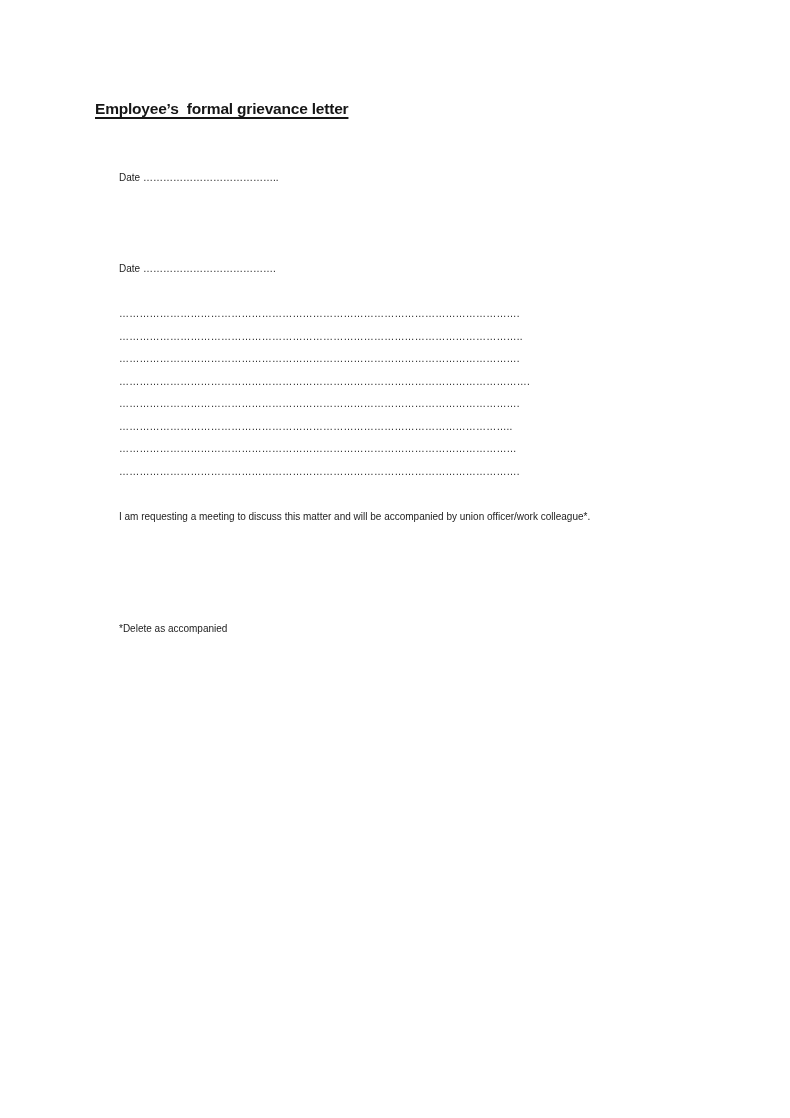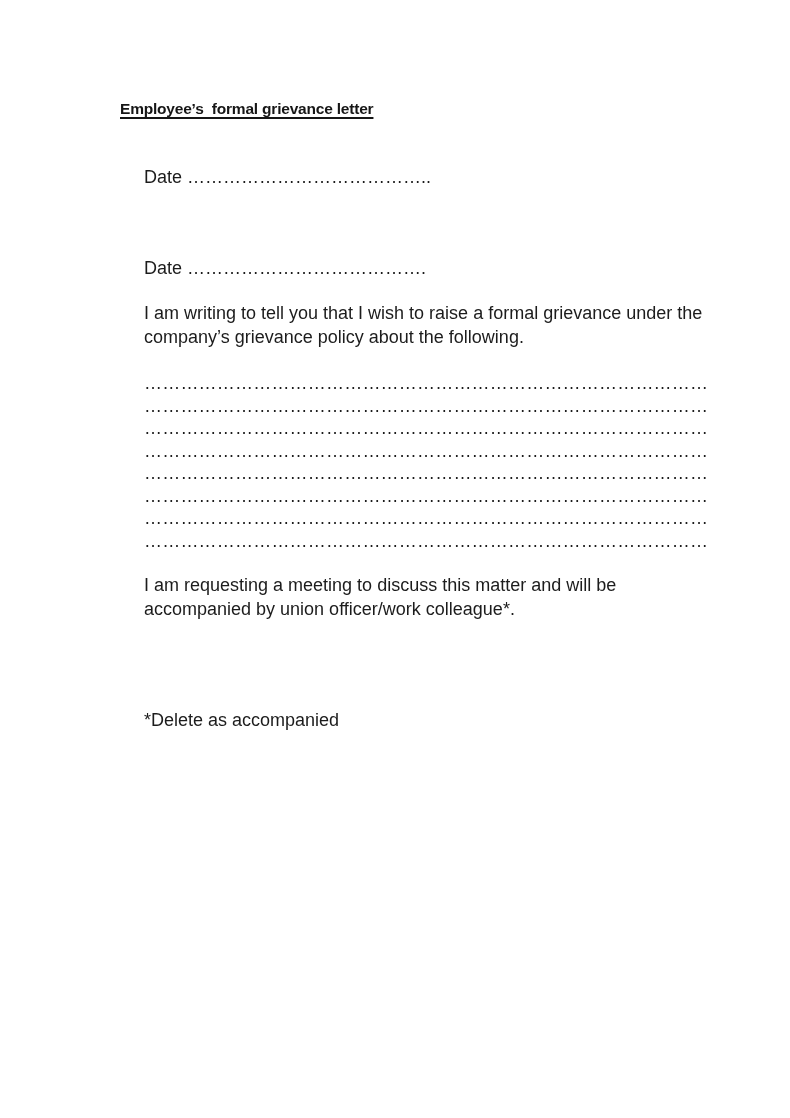--- a/index.html
+++ b/index.html
@@ -8,38 +8,38 @@
     position: relative;
     width: 790px;
     height: 1118px;
     background: #ffffff;
     overflow: hidden;
     font-family: "Liberation Sans", "DejaVu Sans", sans-serif;
     color: #1c1c1c;
   }
   .content {
     padding-top: 97px;
-    padding-left: 120px;
+    padding-left: 95px;
     padding-right: 60px;
   }
   .doc-title {
     font-size: 15.5px;
     font-weight: bold;
     line-height: 24px;
     letter-spacing: -0.2px;
     text-decoration: underline;
     text-decoration-thickness: 2px;
     text-underline-offset: 3px;
     white-space: pre;
     color: #161616;
   }
   .body-block {
     padding-left: 24px;
     width: 586px; 
-    font-size: 18px;
+    font-size: 10px;
     line-height: 23.5px;
   }
   .line { white-space: pre; overflow: hidden; }
   .date-line   { margin-top: 45px; }
   .salutation-line { margin-top: 67px; }
   .paragraph { margin-top: 22px; max-width: 562px; }
   .dotted-block { margin-top: 23px; }
   .dotted {
     white-space: nowrap;
     overflow: hidden;
@@ -57,21 +57,20 @@
   <div class="content">
 
     <div class="doc-title">Employee’s  formal grievance letter</div>
 
     <div class="body-block">
 
       <div class="line date-line">Date …………………………………..</div>
 
       <div class="line salutation-line">Date ………………………………….</div>
 
-      <div class="paragraph">I am writing to tell you that I wish to raise a formal grievance under the company’s grievance policy about the following.</div>
 
       <div class="dotted-block">
         <div class="dotted">……………………………………………………………………………………………………….</div>
         <div class="dotted">………………………………………………………………………………………………………..</div>
         <div class="dotted">……………………………………………………………………………………………………….</div>
         <div class="dotted">………………………………………………………………………………………………………….</div>
         <div class="dotted">……………………………………………………………………………………………………….</div>
         <div class="dotted">……………………………………………………………………………………………………..</div>
         <div class="dotted">………………………………………………………………………………………………………</div>
         <div class="dotted">……………………………………………………………………………………………………….</div>

